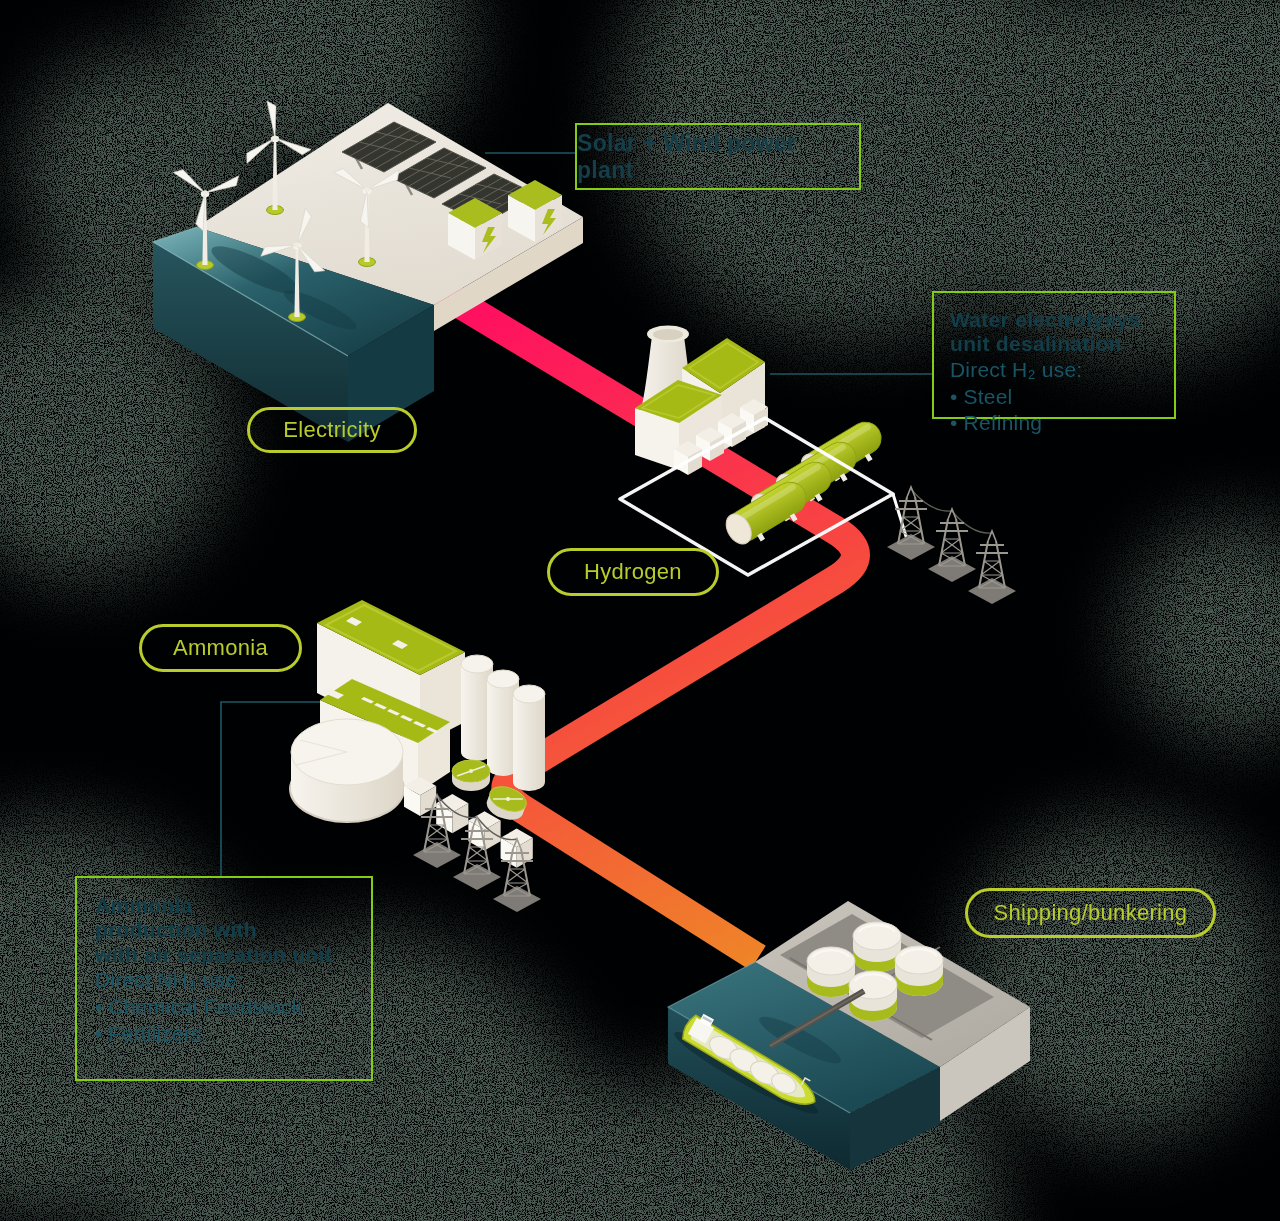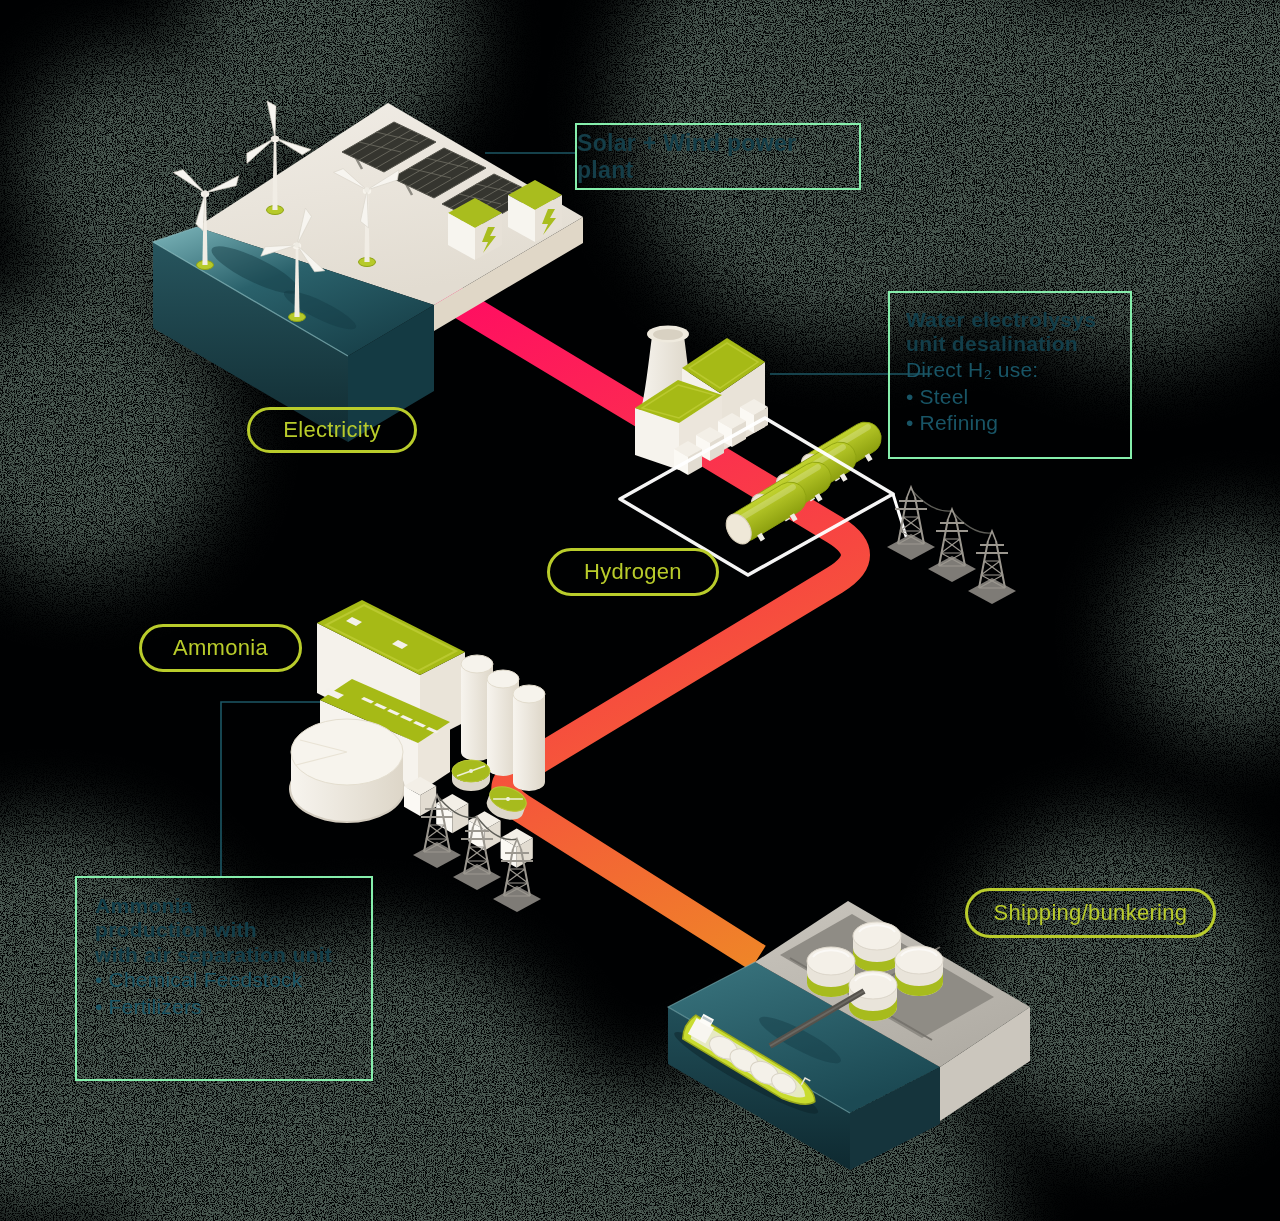--- a/index.html
+++ b/index.html
@@ -2,29 +2,29 @@
 <html><head>
 <meta charset="utf-8">
 <style>
   html,body{margin:0;padding:0;background:#000;}
   .stage{
     position:relative;width:1280px;height:1221px;overflow:hidden;background:#000102;
     font-family:"Liberation Sans", sans-serif;
   }
   .stage svg.art{position:absolute;left:0;top:0;}
   .info-box{
-    position:absolute;border:2px solid #86efac;background:transparent;
+    position:absolute;border:2px solid #84cc16;background:transparent;
     color:#123e4a;box-sizing:border-box;
   }
   .solar-box{
     left:575px;top:123px;width:286px;height:67px;
     display:flex;align-items:center;justify-content:center;
     font-weight:700;font-size:23px;letter-spacing:.3px;color:#143e49;
   }
-  .elec-box{left:888px;top:291px;width:244px;height:168px;padding:15px 16px;}
+  .elec-box{left:932px;top:291px;width:244px;height:128px;padding:15px 16px;}
   .ammo-box{left:75px;top:876px;width:298px;height:205px;padding:16px 18px;}
   .box-title{font-weight:700;font-size:21px;line-height:1.16;color:#123e4a;letter-spacing:.3px;}
   .box-body{font-weight:400;font-size:21px;line-height:1.28;color:#185566;margin-top:0;letter-spacing:.2px;}
   .pill{
     position:absolute;border:3px solid #b9cc2b;color:#b9cc2b;border-radius:40px;
     display:flex;align-items:center;justify-content:center;
     font-weight:400;font-size:22px;letter-spacing:.3px;box-sizing:border-box;background:transparent;
   }
   .pill-electricity{left:247px;top:407px;width:170px;height:46px;}
   .pill-hydrogen{left:547px;top:548px;width:172px;height:48px;text-align:center;}
@@ -383,20 +383,21 @@
     </div>
   </div>
 
   <div class="info-box ammo-box">
     <div class="box-title">
       <div>Ammonia</div>
       <div>production with</div>
       <div>with air separation unit</div>
     </div>
     <div class="box-body">
+      <div>Direct NH₃ use:</div>
       <div>• Chemical Feedstock</div>
       <div>• Fertilizers</div>
     </div>
   </div>
 
   <div class="pill pill-electricity">
     <span>Electricity</span>
   </div>
   <div class="pill pill-hydrogen">
     <span>Hydrogen</span>

